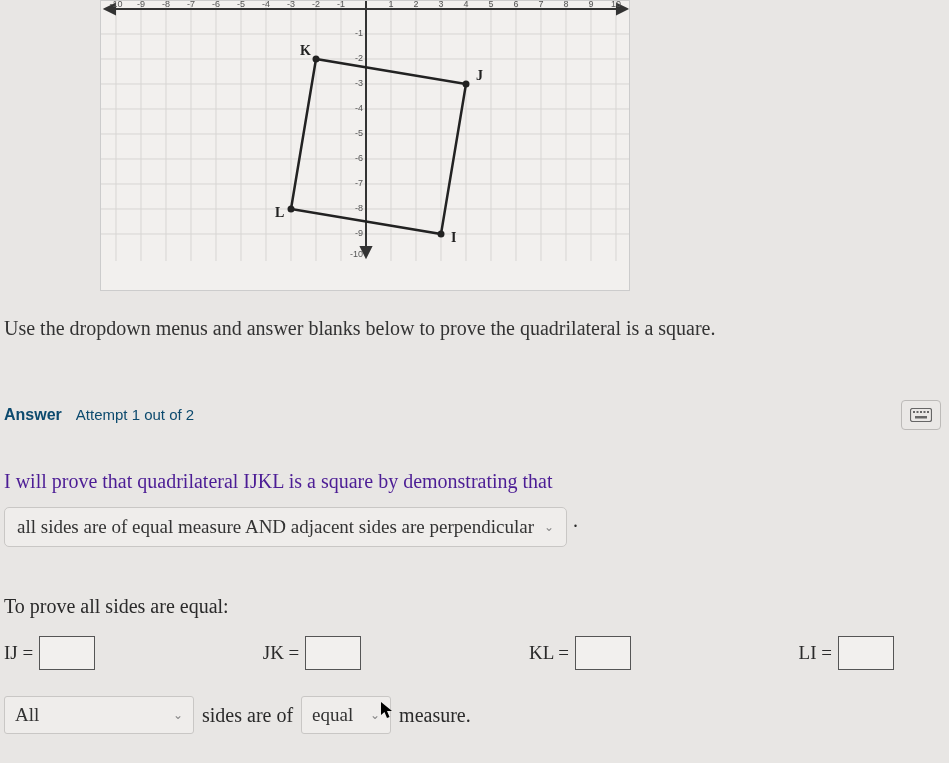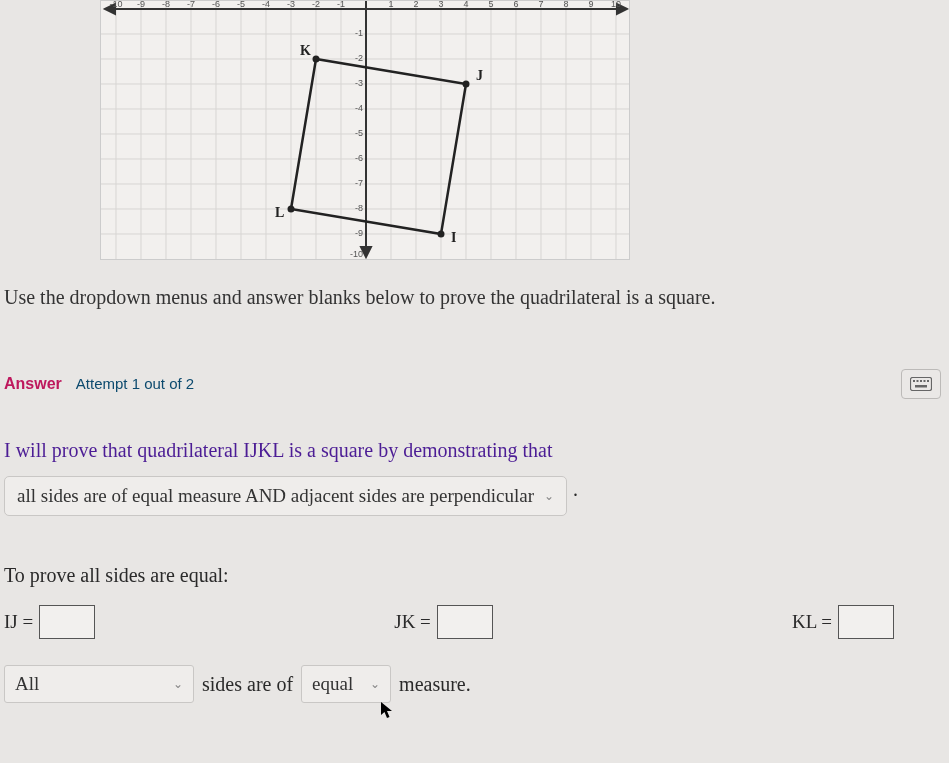--- a/index.html
+++ b/index.html
@@ -7,21 +7,21 @@
     font-family: Georgia, 'Times New Roman', serif;
     background: #e8e6e4;
     color: #2a2a2a;
     width: 949px;
     height: 763px;
     overflow: hidden;
     position: relative;
   }
   .graph-container {
     width: 530px;
-    height: 260px;
+    height: 291px;
     margin-left: 100px;
     position: relative;
     background: #f2f0ee;
     border: 1px solid #ccc;
     overflow: hidden;
   }
   .graph-container svg { display: block; }
   .instruction {
     font-size: 20px;
     margin: 26px 0 1px 4px;
@@ -30,21 +30,21 @@
   .answer-row {
     display: flex;
     align-items: center;
     justify-content: space-between;
     margin: 60px 8px 0 4px;
   }
   .answer-label {
     font-family: Arial, Helvetica, sans-serif;
     font-weight: 700;
     font-size: 16px;
-    color: #be185d;
+    color: #0c4a6e;
   }
   .attempt {
     font-family: Arial, Helvetica, sans-serif;
     font-weight: 400;
     font-size: 15px;
     color: #0c4a6e;
     margin-left: 10px;
   }
   .keyboard-btn {
     width: 40px;
@@ -274,20 +274,24 @@
     <input class="blank" value="" style="">
   </div>
   <div class="side-eq">
     <span class="lab">JK =</span>
     <input class="blank" value="" style="">
   </div>
   <div class="side-eq">
     <span class="lab">KL =</span>
     <input class="blank" value="" style="">
   </div>
+  <div class="side-eq">
+    <span class="lab">LI =</span>
+    <input class="blank" value="" style="">
+  </div>
 </div>
 
 <div class="final-row">
   <div class="dropdown-sm dropdown-all">
     <span>All</span>
     <span class="chev">⌄</span>
   </div>
   <span>sides are of</span>
   <div class="dropdown-sm">
     <span>equal</span>

